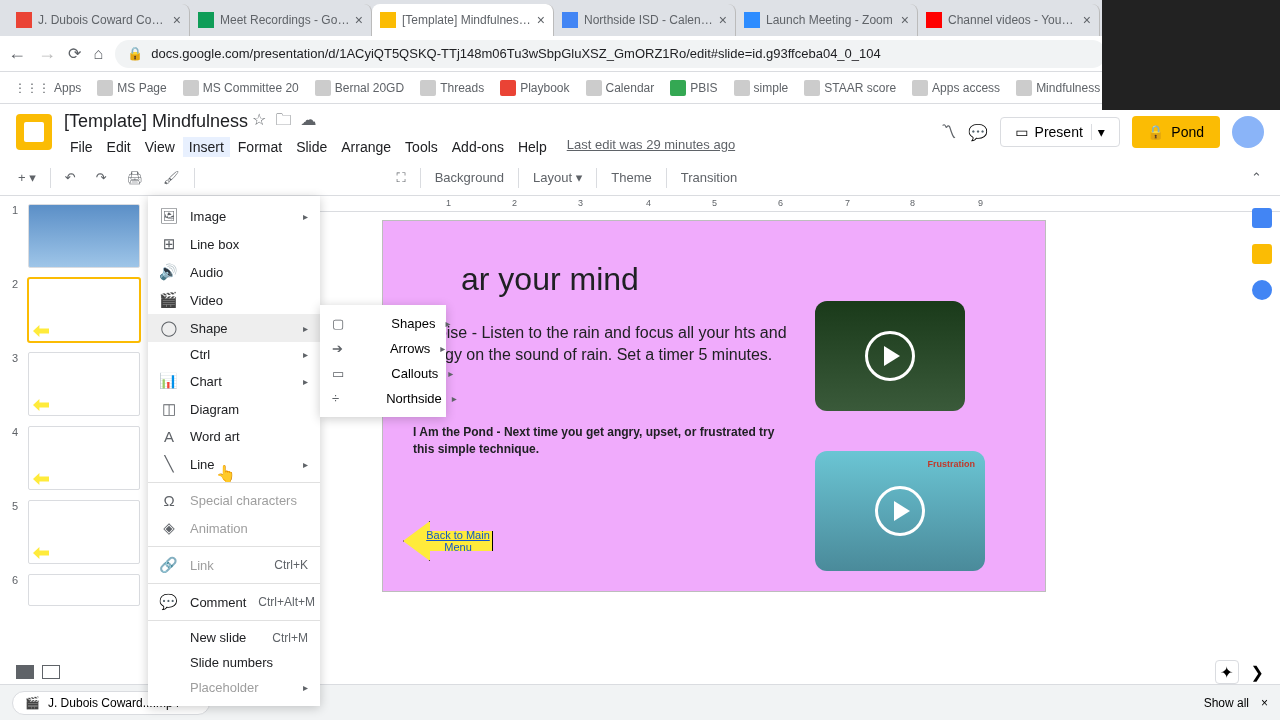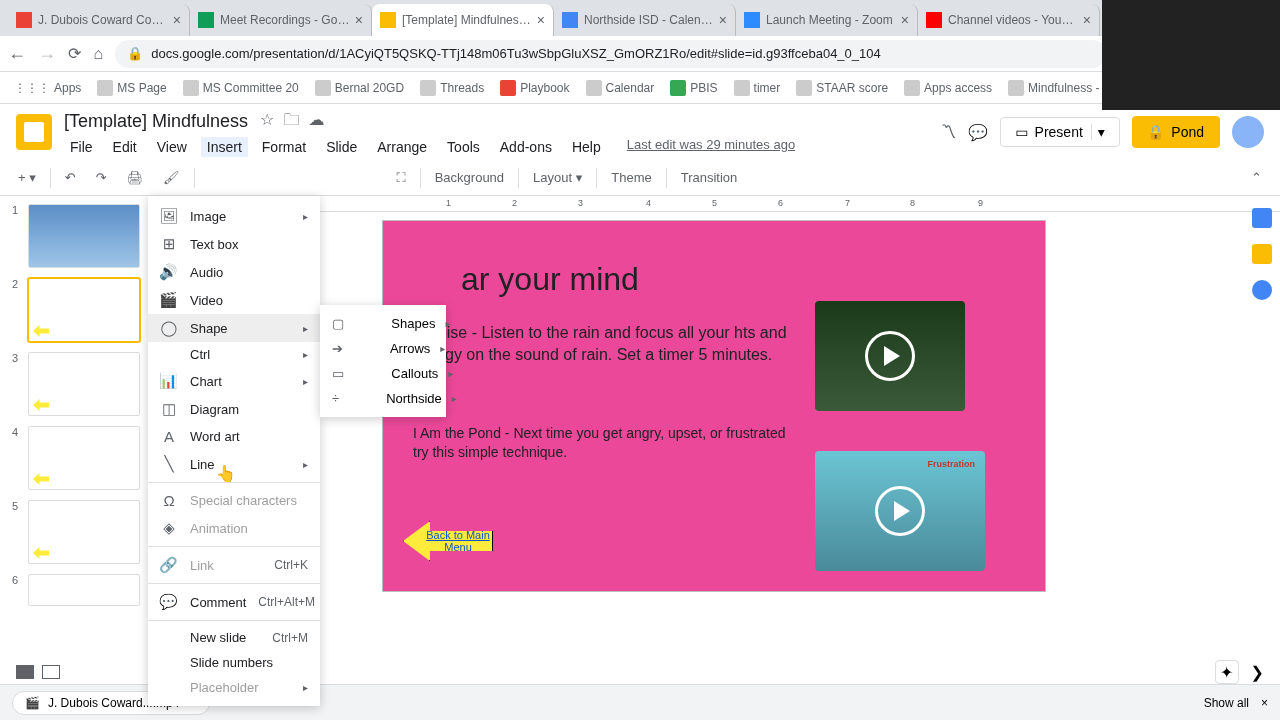--- a/index.html
+++ b/index.html
@@ -24,23 +24,23 @@
 
 .bookmarks { height: 32px; background: #fff; display: flex; align-items: center; padding: 0 8px; gap: 4px; border-bottom: 1px solid #dadce0; }
 .bm-item { display: flex; align-items: center; gap: 4px; padding: 4px 6px; font-size: 12px; color: #5f6368; }
 .bm-icon { width: 16px; height: 16px; background: #ccc; border-radius: 2px; }
 
 
 .slides-header { height: 56px; display: flex; align-items: center; padding: 0 16px; }
 .slides-logo { width: 36px; height: 36px; background: #fbbc04; border-radius: 4px; margin-right: 12px; position: relative; }
 .slides-logo::after { content: ''; position: absolute; inset: 8px; background: #fff; border-radius: 2px; }
 .doc-info { flex: 1; }
-.doc-title { font-size: 18px; color: #202124; display: flex; align-items: center; gap: 8px; }
+.doc-title { font-size: 18px; color: #202124; display: flex; align-items: center; }
 .doc-icons span { font-size: 16px; color: #5f6368; margin-left: 4px; }
-.menu-bar { display: flex; gap: 8px; font-size: 14px; color: #202124; margin-top: 2px; }
+.menu-bar { display: flex; gap: 2px; font-size: 14px; color: #202124; margin-top: 2px; }
 .menu-item { padding: 2px 6px; }
 .menu-item.open { background: #e8f0fe; }
 .last-edit { color: #5f6368; text-decoration: underline; font-size: 13px; margin-left: 12px; }
 .header-right { display: flex; align-items: center; gap: 12px; }
 .present-btn { border: 1px solid #dadce0; border-radius: 4px; padding: 6px 14px; display: flex; align-items: center; gap: 6px; font-size: 14px; }
 .share-btn { background: #fbbc04; border-radius: 4px; padding: 8px 16px; display: flex; align-items: center; gap: 6px; font-size: 14px; font-weight: 500; }
 .avatar { width: 32px; height: 32px; border-radius: 50%; background: #8ab4f8; }
 
 
 .toolbar { height: 36px; border-bottom: 1px solid #dadce0; display: flex; align-items: center; padding: 0 12px; gap: 8px; font-size: 13px; color: #5f6368; }
@@ -59,25 +59,25 @@
 .thumb.selected { outline: 2px solid #fbbc04; outline-offset: -1px; }
 .thumb1 { background: linear-gradient(#5b8fc7, #9ec5e8); }
 .thumb-arrow { position: absolute; bottom: 4px; left: 4px; width: 16px; height: 12px; background: #ffeb3b; clip-path: polygon(0 50%, 40% 0, 40% 30%, 100% 30%, 100% 70%, 40% 70%, 40% 100%); }
 
 
 .ruler { height: 16px; background: #fff; border-bottom: 1px solid #dadce0; position: relative; font-size: 9px; color: #5f6368; }
 .ruler-mark { position: absolute; top: 2px; }
 
 
 .canvas-wrap { flex: 1; background: #fff; position: relative; }
-.slide-canvas { position: absolute; left: 232px; top: 24px; width: 664px; height: 372px; background: #ec4899; border: 1px solid #bdbdbd; padding: 40px 30px; }
+.slide-canvas { position: absolute; left: 232px; top: 24px; width: 664px; height: 372px; background: #f0abfc; border: 1px solid #bdbdbd; padding: 40px 30px; }
 .slide-title { font-size: 32px; color: #202124; margin-bottom: 24px; }
 .slide-body { font-size: 16px; color: #202124; line-height: 1.4; max-width: 380px; }
-.slide-body2 { font-size: 14px; color: #202124; line-height: 1.4; max-width: 380px; margin-top: 57px; }
-.video-thumb { position: absolute; background: #2a4a2a; border-radius: 4px; display: flex; align-items: center; justify-content: center; }
+.slide-body2 { font-size: 12px; color: #202124; line-height: 1.4; max-width: 380px; margin-top: 57px; font-weight: bold; }
+.video-thumb { position: absolute; background: #2a4a2a; border-radius: 12px; display: flex; align-items: center; justify-content: center; }
 .video1 { right: 80px; top: 80px; width: 150px; height: 110px; background: linear-gradient(#1a3a1a, #3a5a3a); }
 .video2 { right: 60px; top: 230px; width: 170px; height: 120px; background: linear-gradient(#6bc5d4, #4a8a9a); }
 .play-circle { width: 50px; height: 50px; border: 3px solid #fff; border-radius: 50%; display: flex; align-items: center; justify-content: center; }
 .play-tri { width: 0; height: 0; border-left: 16px solid #fff; border-top: 10px solid transparent; border-bottom: 10px solid transparent; margin-left: 4px; }
 .back-arrow { position: absolute; left: 20px; bottom: 30px; width: 90px; height: 40px; background: #ffeb3b; border: 1px solid #000; display: flex; align-items: center; justify-content: center; font-size: 11px; text-align: center; text-decoration: underline; color: #1155cc; clip-path: polygon(0 50%, 30% 0, 30% 25%, 100% 25%, 100% 75%, 30% 75%, 30% 100%); padding-left: 20px; }
 .frustration-label { position: absolute; top: 8px; right: 10px; font-size: 9px; color: #c0392b; font-weight: bold; }
 
 
 .insert-menu { position: absolute; left: 148px; top: 0; width: 172px; background: #fff; box-shadow: 0 2px 10px rgba(0,0,0,0.2); z-index: 100; padding: 6px 0; font-size: 13px; }
 .menu-row { display: flex; align-items: center; padding: 5px 12px; color: #202124; gap: 12px; }
@@ -196,21 +196,21 @@
   <div class="bm-item">
       <div class="bm-icon"></div>
       <span>Calendar</span>
     </div>
   <div class="bm-item">
       <div class="bm-icon" style="background:#34a853"></div>
       <span>PBIS</span>
     </div>
   <div class="bm-item">
       <div class="bm-icon"></div>
-      <span>timer</span>
+      <span>simple</span>
     </div>
   <div class="bm-item">
       <div class="bm-icon"></div>
       <span>STAAR score</span>
     </div>
   <div class="bm-item">
       <div class="bm-icon"></div>
       <span>Apps access</span>
     </div>
   <div class="bm-item">
@@ -358,21 +358,21 @@
   </div>
 
   <div class="insert-menu">
     <div class="menu-row">
         <span class="m-icon">🖼</span>
         <span class="m-label">Image</span>
         <span class="m-arrow">▸</span>
       </div>
     <div class="menu-row">
         <span class="m-icon">⊞</span>
-        <span class="m-label">Text box</span>
+        <span class="m-label">Line box</span>
       </div>
     <div class="menu-row">
         <span class="m-icon">🔊</span>
         <span class="m-label">Audio</span>
       </div>
     <div class="menu-row">
         <span class="m-icon">🎬</span>
         <span class="m-label">Video</span>
       </div>
     <div class="menu-row highlight">

